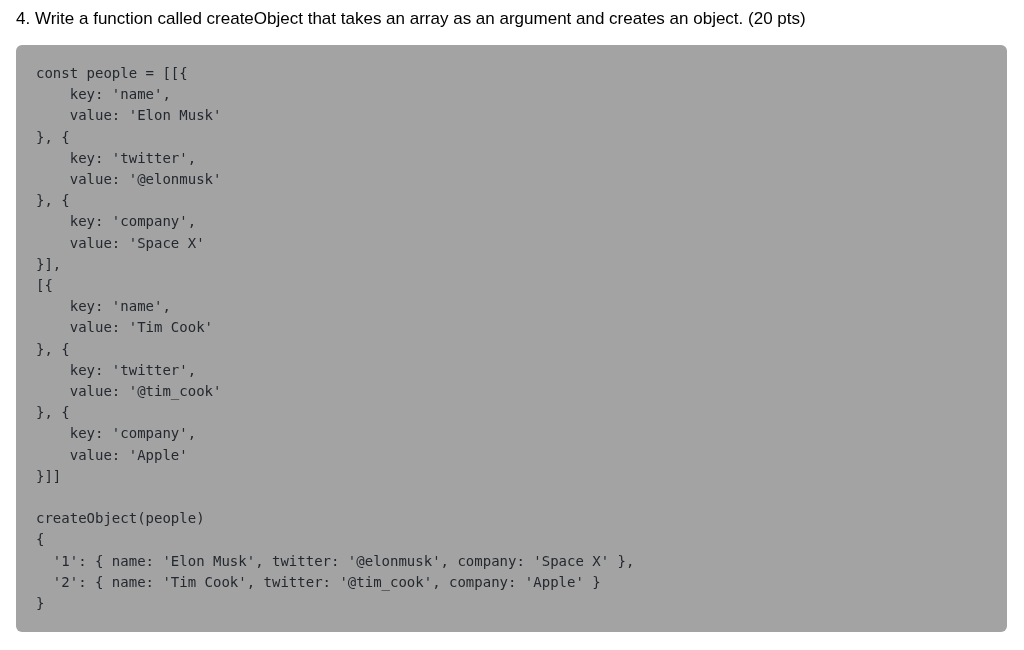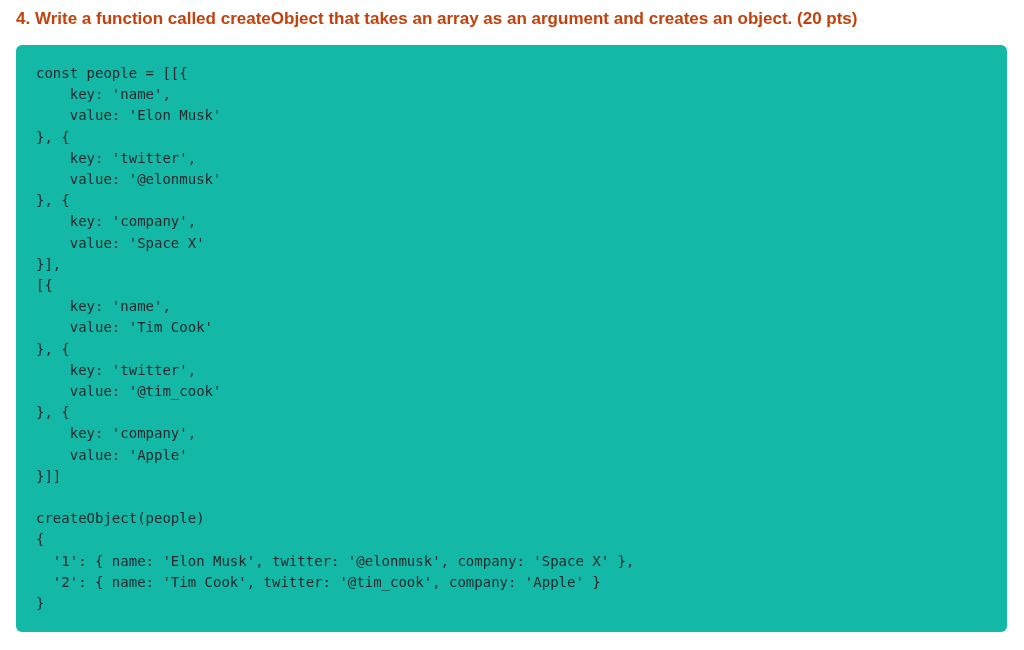--- a/index.html
+++ b/index.html
@@ -16,27 +16,27 @@
   }
   .page {
     padding: 8px 16px 0 16px;
     box-sizing: border-box;
     width: 1024px;
   }
   .question-heading {
     margin: 0 0 16px 0;
     font-size: 17px;
     line-height: 21px;
-    font-weight: 700;
-    color: #c2410c;
+    font-weight: 400;
+    color: #000000;
     letter-spacing: 0;
   }
   .code-block {
     margin: 0;
-    background: #14b8a6;
+    background: #a3a3a3;
     border-radius: 6px;
     padding: 18px 20px;
     box-sizing: border-box;
     width: 991px;
     overflow: hidden;
   }
   .code-block code {
     display: block;
     font-family: "DejaVu Sans Mono", "Liberation Mono", monospace;
     font-size: 14px;

